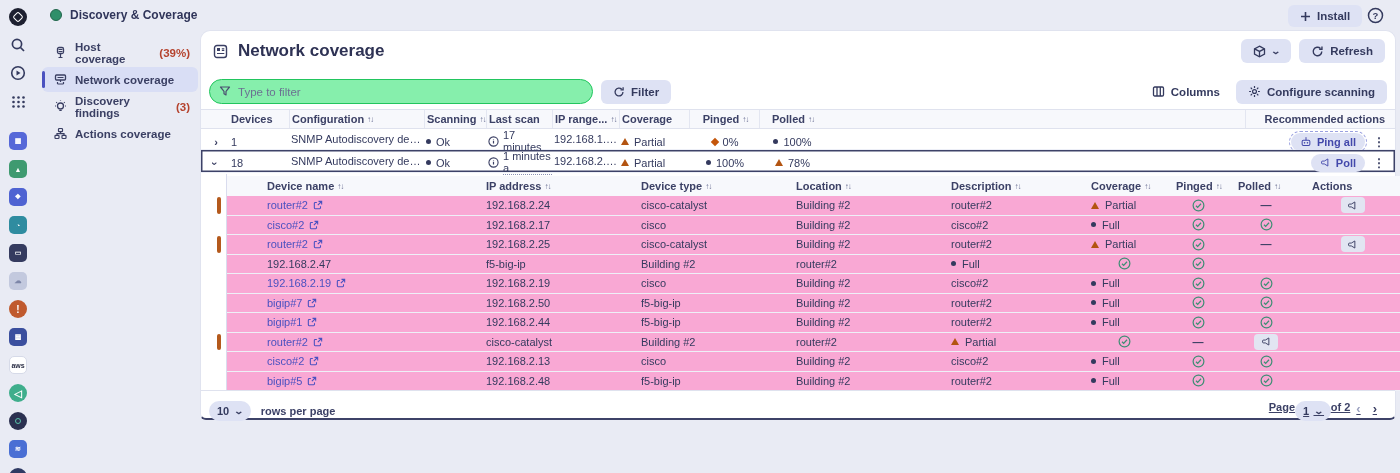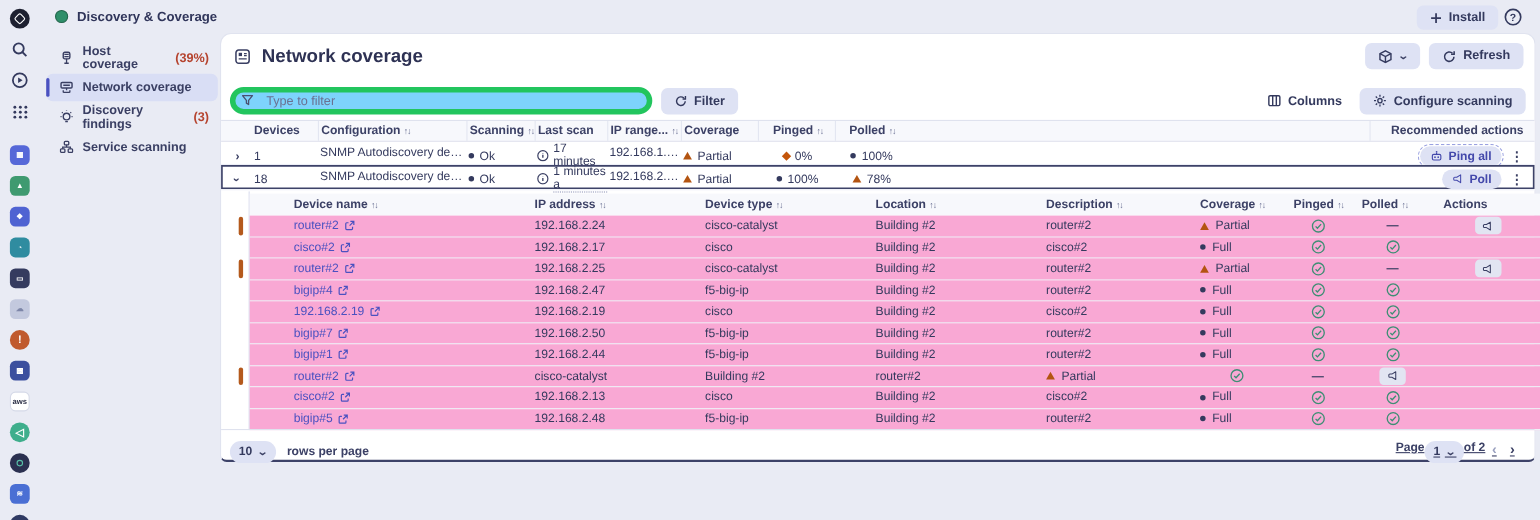--- a/index.html
+++ b/index.html
@@ -32,21 +32,21 @@
   .card { position:absolute; left:200px; top:30px; width:1196px; height:390px; background:#fff; border:1px solid #e0e3ef; border-bottom:2px solid #3d4268; border-radius:10px 10px 6px 6px; }
   .card-header { position:absolute; top:10px; left:12px; display:flex; align-items:center; gap:10px; }
   .card-title { font-size:17px; font-weight:700; color:#2e3254; }
   .header-actions { position:absolute; top:8px; right:10px; display:flex; align-items:center; gap:8px; }
   .pill-btn { height:24px; padding:0 12px; border-radius:6px; background:#dee2f4; display:flex; align-items:center; gap:6px; font-size:11.5px; font-weight:700; color:#343a5e; cursor:pointer; }
   .ghost-btn { height:24px; padding:0 6px; display:flex; align-items:center; gap:6px; font-size:11.5px; font-weight:700; color:#343a5e; cursor:pointer; }
   .chev { font-size:9px; color:#3a3f63; transform:scaleX(1.4); }
   
   .filter-row { position:absolute; top:48px; left:8px; right:8px; display:flex; align-items:center; }
   .filter-input-wrap { position:relative; width:384px; }
-  .filter-input { width:100%; height:25px; border:5px solid #22c55e; border-radius:13px; padding:0 10px 0 28px; font-size:11.5px; color:#343a5e; font-family:"Liberation Sans",sans-serif; outline:none; background:#7dd3fc; }
+  .filter-input { width:100%; height:25px; border:1px solid #22c55e; border-radius:13px; padding:0 10px 0 28px; font-size:11.5px; color:#343a5e; font-family:"Liberation Sans",sans-serif; outline:none; background:#86efac; }
   .filter-input::placeholder { color:#6b7192; }
   .funnel { position:absolute; left:10px; top:6px; }
   .filter-btn { margin-left:8px; }
   .filter-right { margin-left:auto; display:flex; align-items:center; gap:10px; }
   
   .main-cols { display:grid; grid-template-columns:28px 60px 135px 62px 66px 67px 70px 70px 65px 1fr 150px; align-items:center; }
   .thead { position:absolute; top:78px; left:0; right:0; height:20px; background:#f7f8fc; border-top:1px solid #dfe2ee; border-bottom:1px solid #dfe2ee; font-weight:600; color:#3c4166; }
   .thead > div { height:100%; display:flex; align-items:center; padding-left:2px; }
   .thead > div.sep { border-left:1px solid #e3e6f1; }
   .sort { font-size:8px; letter-spacing:-1px; color:#6a7094; margin-left:3px; }
@@ -212,21 +212,21 @@
     <span>Discovery findings</span>
     <span class="nav-badge">(3)</span>
   </div>
   <div class="nav-item">
     <svg width="13" height="13" viewBox="0 0 13 13">
         <rect x="4.5" y="1.5" width="4" height="3.2" rx="0.8" fill="none" stroke="#3a3f63" stroke-width="1.2"></rect>
         <rect x="1" y="8.3" width="4" height="3.2" rx="0.8" fill="none" stroke="#3a3f63" stroke-width="1.2"></rect>
         <rect x="8" y="8.3" width="4" height="3.2" rx="0.8" fill="none" stroke="#3a3f63" stroke-width="1.2"></rect>
         <path d="M6.5 4.7v2M3 8.3V6.7h7v1.6" fill="none" stroke="#3a3f63" stroke-width="1.2"></path>
       </svg>
-    <span>Service scanning</span>
+    <span>Actions coverage</span>
   </div>
 </nav>
 
 <div class="card">
 
   <div class="card-header">
     <svg width="15" height="15" viewBox="0 0 15 15">
         <rect x="1.5" y="1.5" width="12" height="12" rx="2.5" fill="none" stroke="#3a3f63" stroke-width="1.4"></rect>
         <rect x="4" y="4" width="3" height="3" fill="#3a3f63"></rect>
         <path d="M8.8 4.8h2.5M8.8 6.5h2.5M4 9.5h7.3" stroke="#3a3f63" stroke-width="1.2"></path>
@@ -572,30 +572,20 @@
         <span class="mini-btn">
           <svg width="11" height="11" viewBox="0 0 14 14">
                 <path d="M10 2.5v9L5.5 8.8H3.2A1.2 1.2 0 0 1 2 7.6V6.4a1.2 1.2 0 0 1 1.2-1.2h2.3Z" fill="none" stroke="#3a3f63" stroke-width="1.2" stroke-linejoin="round"></path>
               </svg>
         </span>
       </div>
     </div>
 
     <div class="srow sub-cols">
       <div>
-
-        <span class="dev-link">
-          <span>bigip#4</span>
-          <svg width="10" height="10" viewBox="0 0 12 12">
-                <path d="M4.6 3H2.6a1 1 0 0 0-1 1v5.4a1 1 0 0 0 1 1H8a1 1 0 0 0 1-1V7.4" fill="none" stroke="#4a51c0" stroke-width="1.3"></path>
-                <path d="M6.6 1.6h3.8v3.8M10.2 1.8L5.8 6.2" fill="none" stroke="#4a51c0" stroke-width="1.3"></path>
-              </svg>
-        </span>
-      </div>
-      <div>
             <span>192.168.2.47</span>
           </div>
       <div>
             <span>f5-big-ip</span>
           </div>
       <div>
             <span>Building #2</span>
           </div>
       <div>
             <span>router#2</span>

